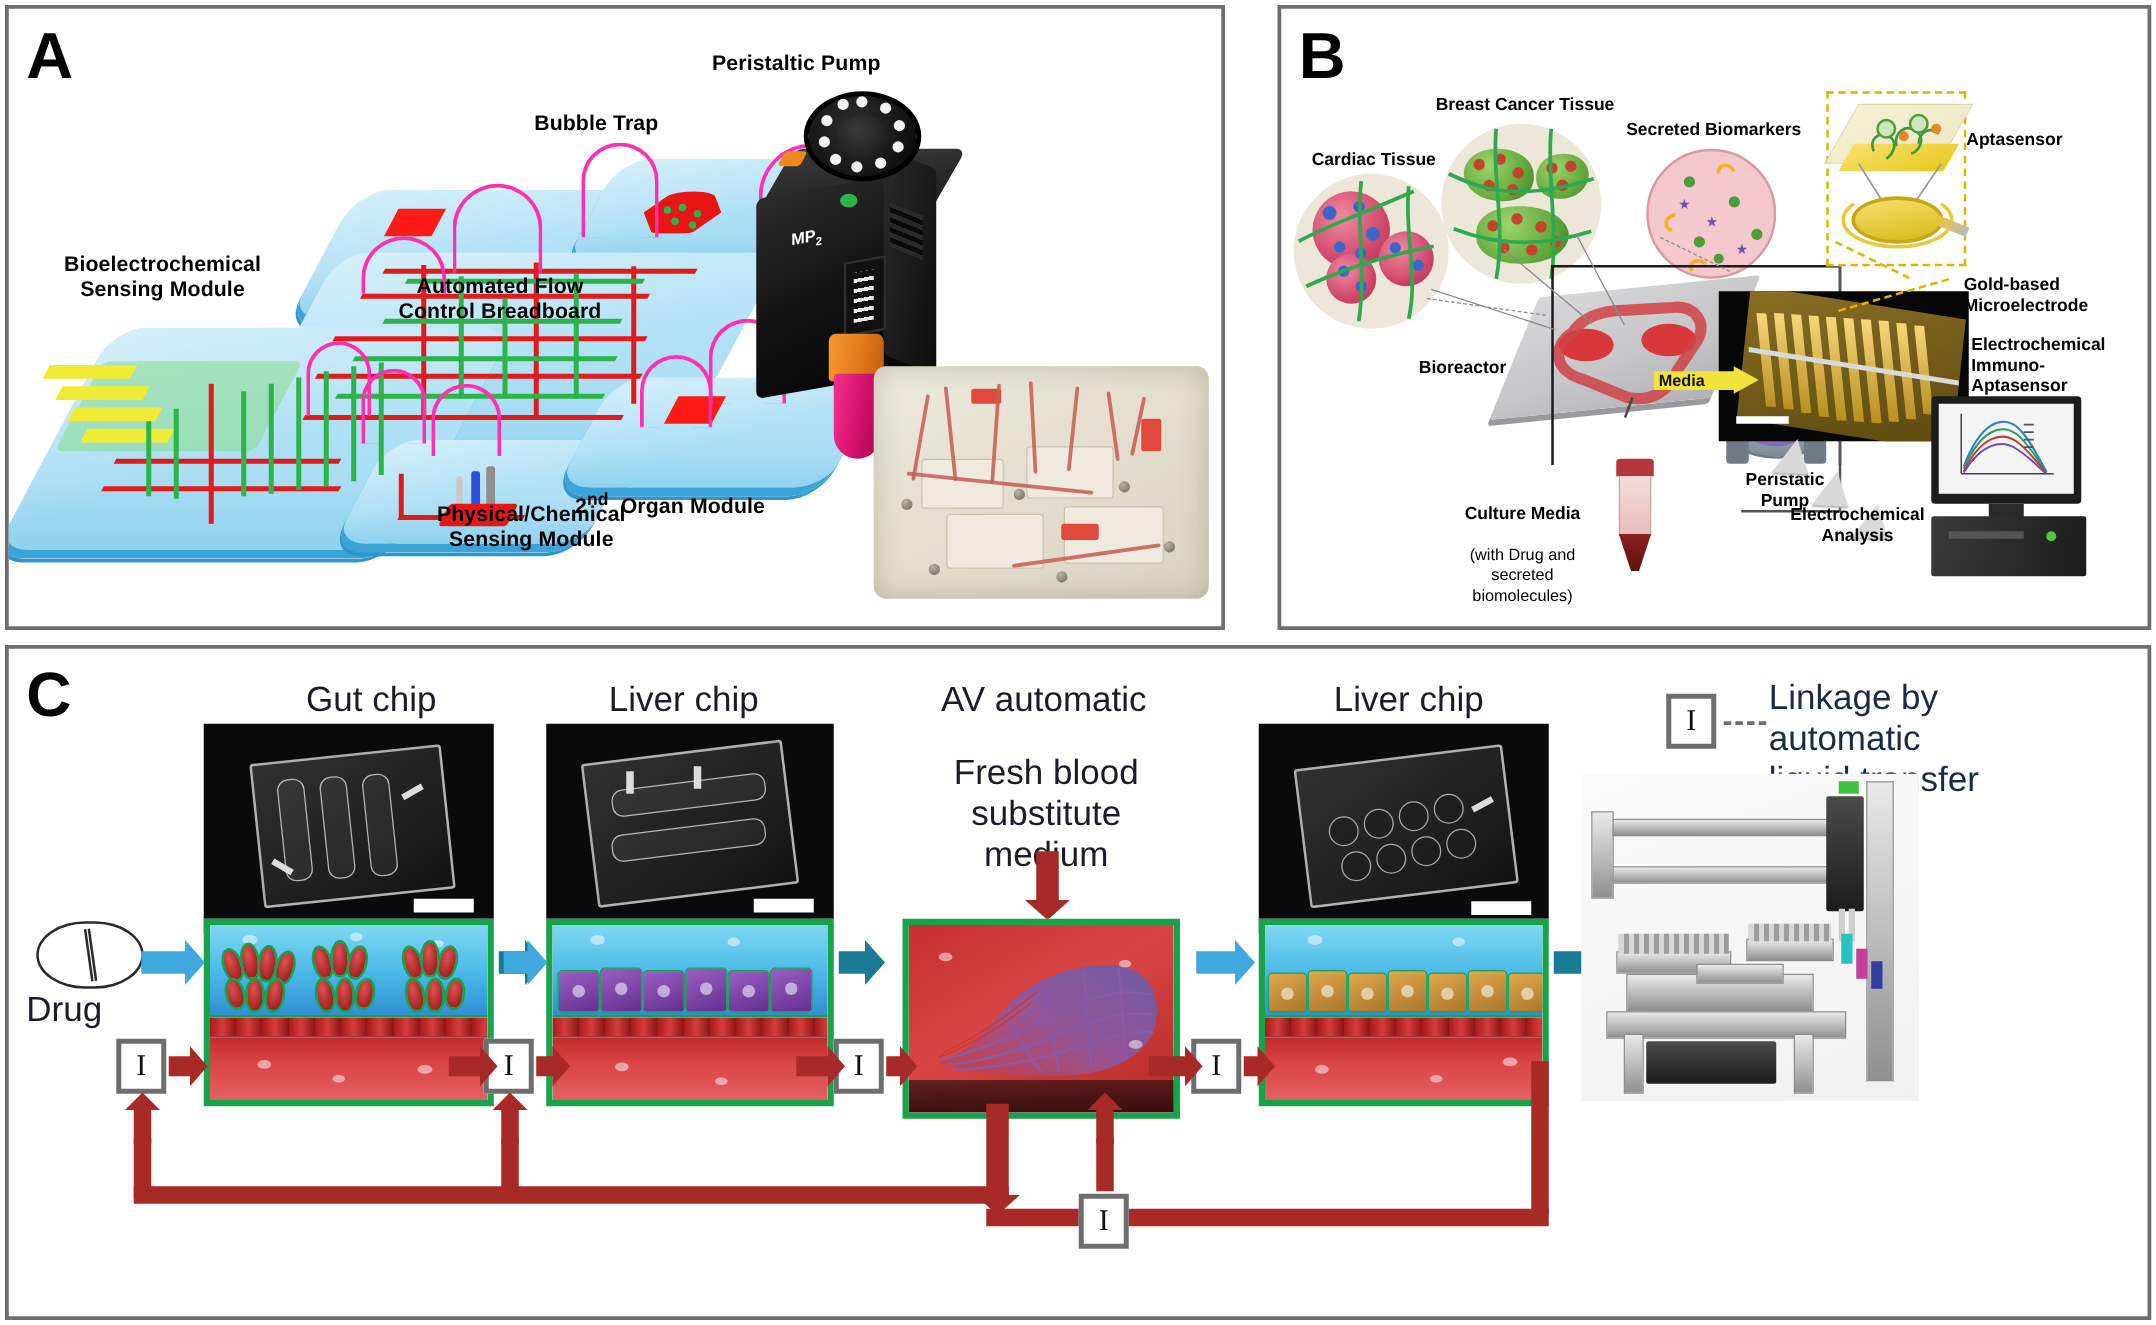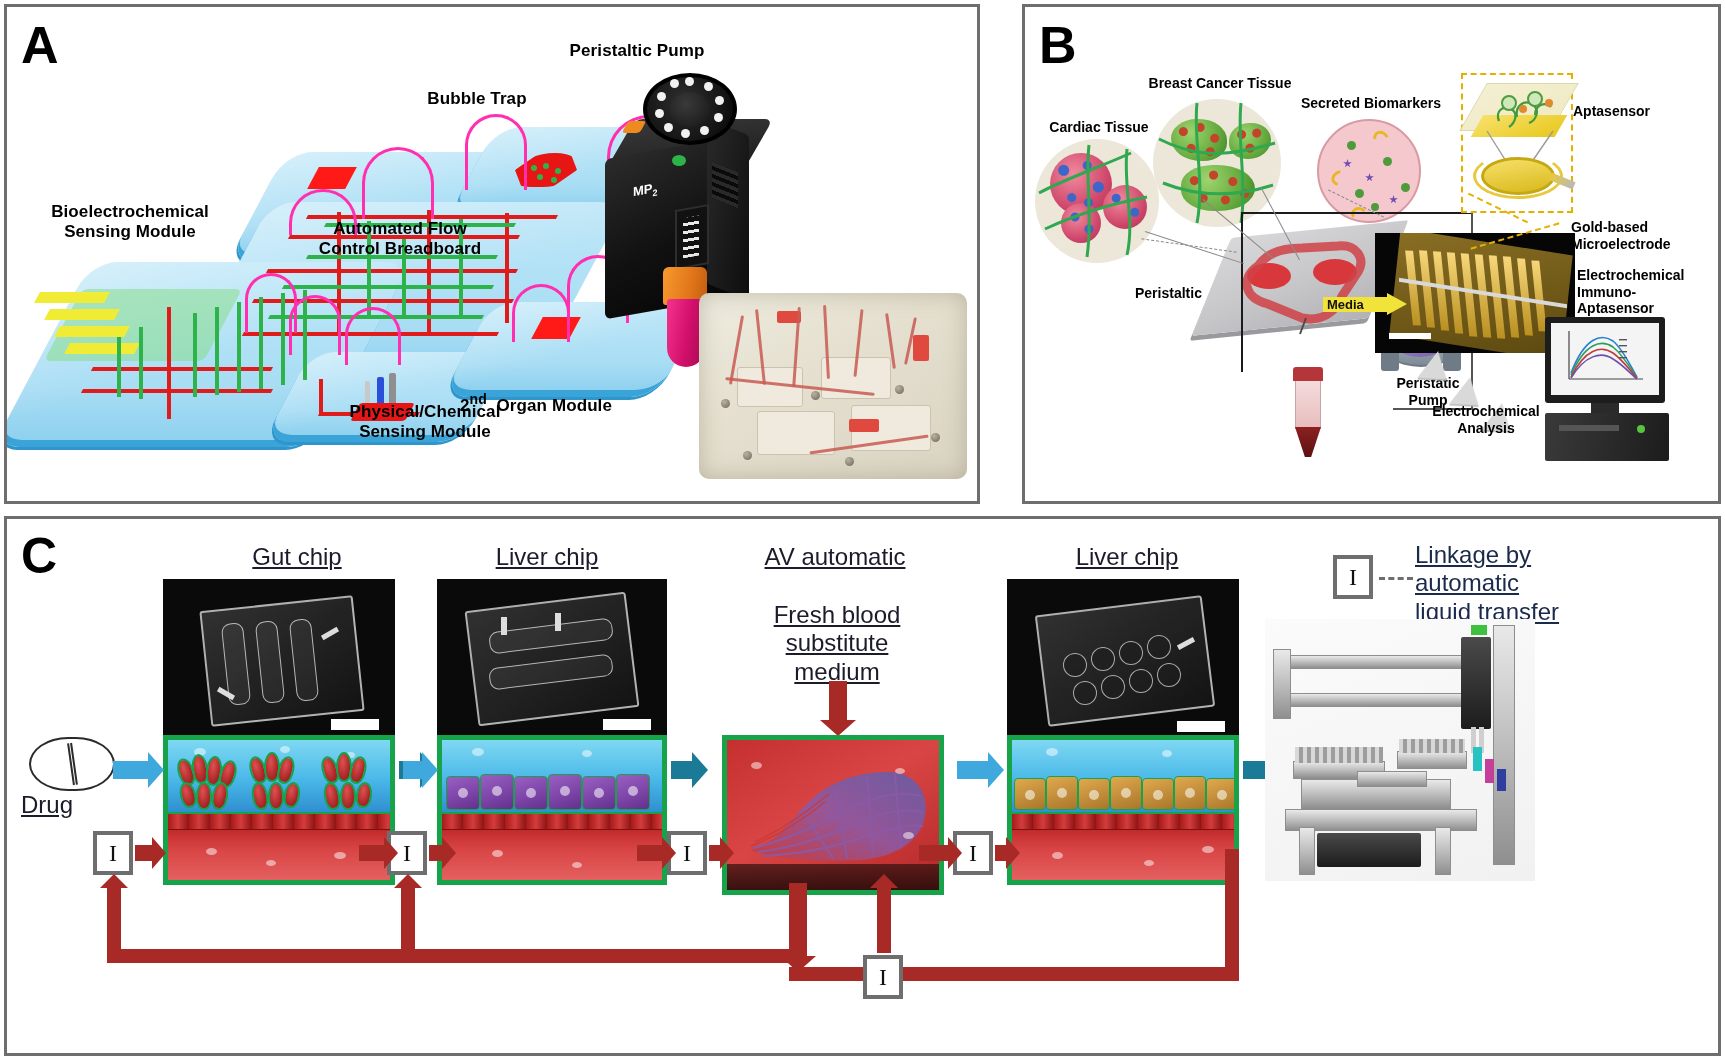--- a/index.html
+++ b/index.html
@@ -41,21 +41,21 @@
   .lbl {
     position: absolute;
     color: #000;
     text-align: center;
     line-height: 1.18;
     white-space: pre-line;
     pointer-events: none;
   }
   .lbl-a { font-weight: bold; font-size: 17px; letter-spacing: .1px; }
   .lbl-b { font-weight: bold; font-size: 14px; }
-  .lbl-c { font-weight: normal; font-size: 24px; color: #1b1b2b; text-decoration: underline; }
+  .lbl-c { font-weight: normal; font-size: 28px; color: #1b1b2b; }
 
   
   .slab {
     position: absolute;
     background: linear-gradient(180deg,#bfe7f8 0%,#a8ddf4 70%,#8fd1ef 100%);
     border-radius: 26px;
     border-bottom: 7px solid #3aa4d8;
     box-shadow: 0 3px 0 #2f96cc;
     transform: skewX(-28deg);
   }
@@ -555,36 +555,40 @@
     <div style="position:absolute;left:318px;top:152px;width:9px;height:9px;background:#6d4fb0;clip-path:polygon(50% 0,61% 35%,98% 35%,68% 57%,79% 91%,50% 70%,21% 91%,32% 57%,2% 35%,39% 35%);"></div>
     <div class="lbl lbl-b" style="left:256px;top:88px;width:180px;">Secreted Biomarkers</div>
 
     <div class="bio-slab" style="left:190px;top:222px;width:170px;height:98px;"></div>
     <div class="bio-well" style="left:222px;top:256px;width:44px;height:26px;"></div>
     <div class="bio-well" style="left:288px;top:252px;width:44px;height:26px;"></div>
     <svg style="position:absolute;left:185px;top:215px;width:190px;height:115px;">
       <path d="M48 44 C30 56, 34 76, 58 82 L92 96 C112 100, 126 90, 132 74 L148 50 C156 36, 146 22, 128 24 L92 26 C70 26, 56 32, 48 44 Z" fill="none" stroke="#cf4247" stroke-width="9" opacity=".85"></path>
       <path d="M96 96 L90 112" fill="none" stroke="#4a4a4a" stroke-width="2"></path>
     </svg>
-    <div class="lbl lbl-b" style="left:110px;top:278px;width:130px;text-align:left;">Peristaltic</div>
+    <div class="lbl lbl-b" style="left:110px;top:278px;width:130px;text-align:left;">Bioreactor</div>
 
     <div class="black-box" style="left:216px;top:205px;width:232px;height:160px;border-top-color:#1b1b1b;border-left-color:#1b1b1b;border-right-color:#1b1b1b;border-bottom:none;"></div>
     <div class="conn-line" style="left:446px;top:205px;width:2px;height:198px;"></div>
     <div class="conn-line" style="left:368px;top:401px;width:80px;height:2px;"></div>
 
     <div class="dashlead" style="left:116px;top:238px;width:96px;transform:rotate(8deg);"></div>
     <div class="lead" style="left:120px;top:224px;width:104px;transform:rotate(18deg);"></div>
     <div class="lead" style="left:178px;top:192px;width:92px;transform:rotate(40deg);"></div>
     <div class="lead" style="left:236px;top:180px;width:82px;transform:rotate(62deg);"></div>
     <div class="dashlead" style="left:300px;top:196px;width:62px;transform:rotate(26deg);"></div>
 
     <div class="tube-vial" style="left:268px;top:360px;width:30px;height:90px;">
       <div style="position:absolute;left:0;top:0;width:30px;height:14px;background:#b4353a;border-radius:3px 3px 0 0;"></div>
       <div style="position:absolute;left:2px;top:14px;width:26px;height:48px;background:linear-gradient(180deg,#f4dcdc,#e8bcbc);border-left:1px solid #c9a4a4;border-right:1px solid #c9a4a4;"></div>
       <div style="position:absolute;left:2px;top:60px;width:26px;height:30px;background:linear-gradient(180deg,#8d2020,#5c1212);clip-path:polygon(0 0,100% 0,62% 100%,38% 100%);"></div>
+    </div>
+    <div class="lbl lbl-b" style="left:118px;top:378px;width:150px;font-weight:bold;">
+      <span>Culture Media</span><br>
+      <span style="font-weight:normal;font-size:13px">(with Drug and<br>secreted<br>biomolecules)</span>
     </div>
 
     <div style="position:absolute;left:350px;top:298px;width:96px;height:72px;">
       <div style="position:absolute;left:2px;top:6px;width:88px;height:56px;border-radius:50%;background:linear-gradient(180deg,#c4ced6,#7e8b96);border:2px solid #6d7a85;"></div>
       <div style="position:absolute;left:16px;top:14px;width:58px;height:38px;border-radius:50%;background:linear-gradient(160deg,#a78fd0,#7a63ad);"></div>
       <div style="position:absolute;left:6px;top:44px;width:18px;height:22px;background:#6f7b86;border-radius:3px;"></div>
       <div style="position:absolute;left:68px;top:44px;width:18px;height:22px;background:#6f7b86;border-radius:3px;"></div>
     </div>
     <div class="lbl lbl-b" style="left:348px;top:368px;width:110px;">Peristatic
 Pump</div>

